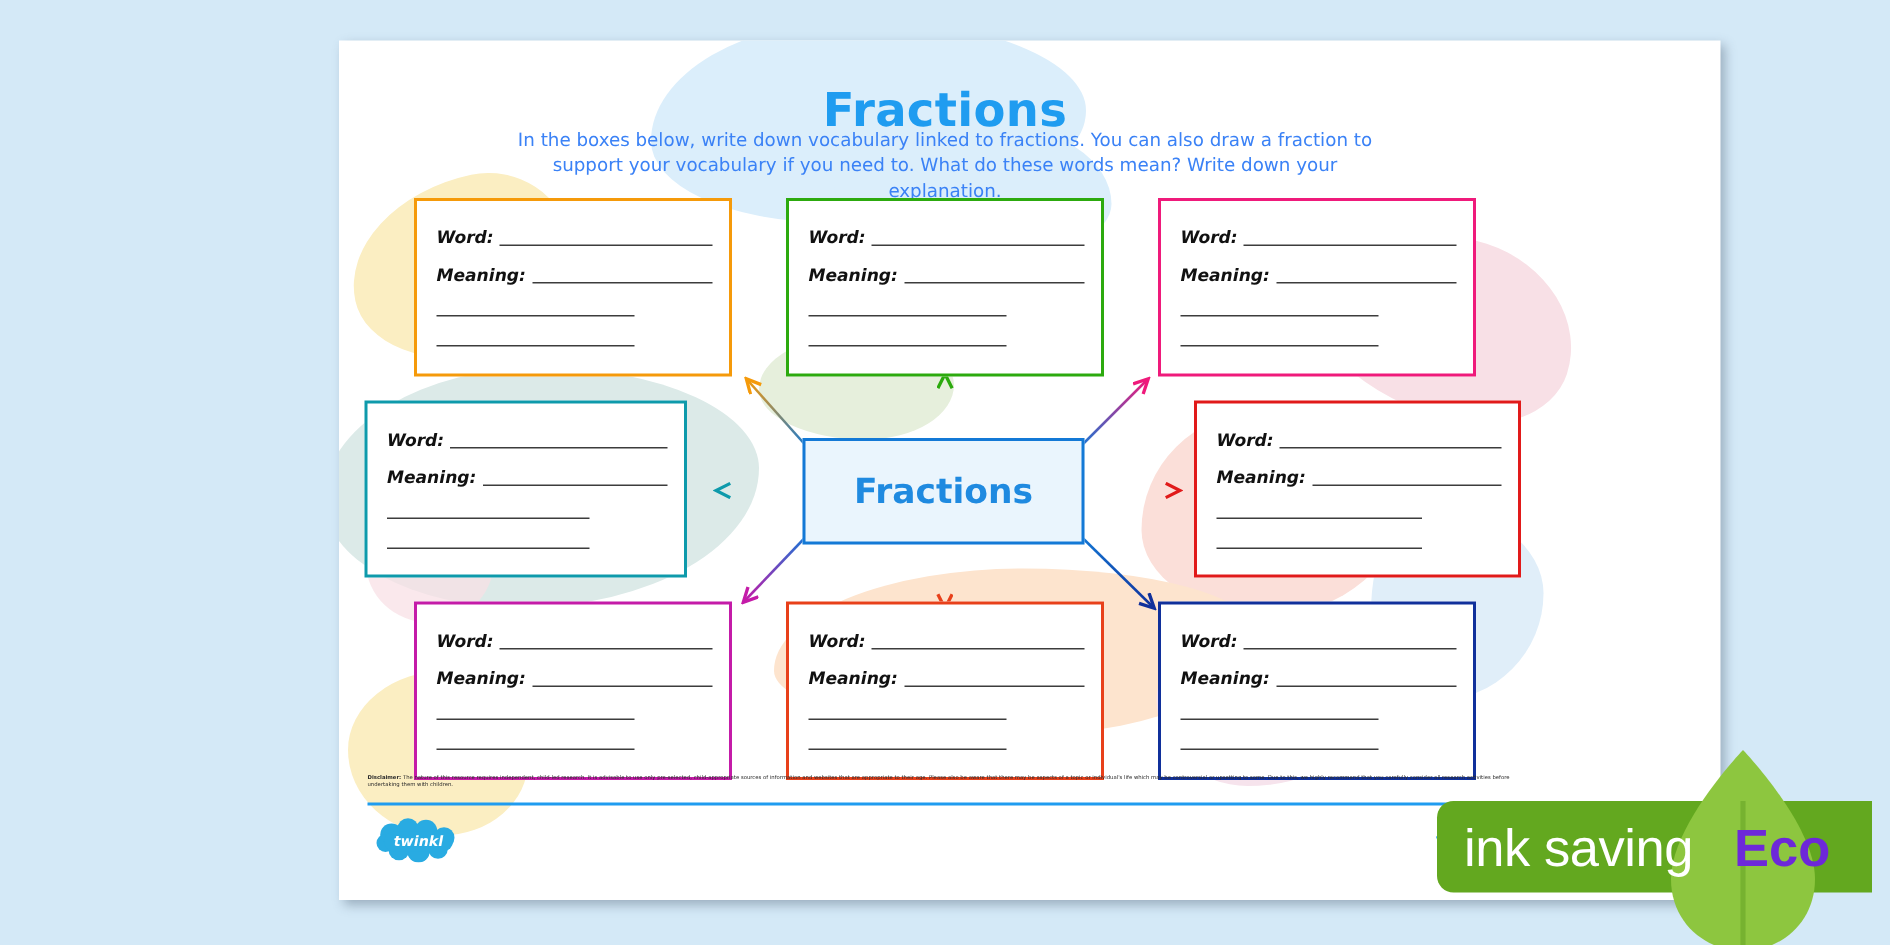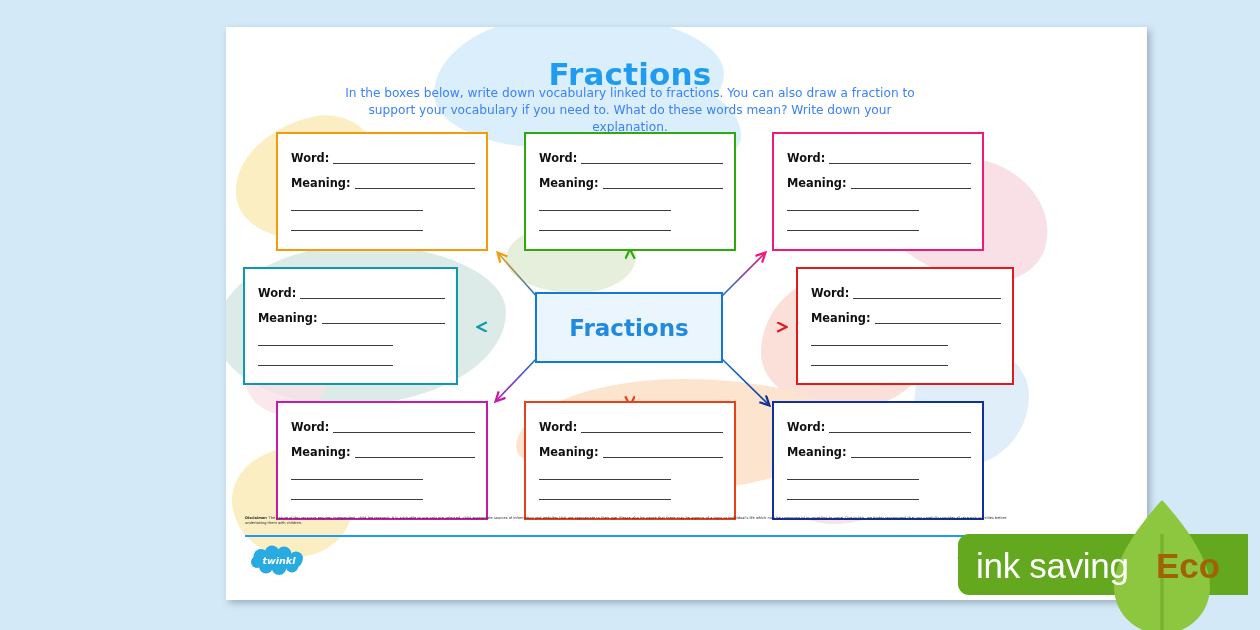--- a/index.html
+++ b/index.html
@@ -135,20 +135,21 @@
   }
   .box-inner {
     position: absolute;
     left: 13px; right: 11px; top: 11px;
   }
   .field-row {
     display: flex;
     align-items: flex-end;
     margin-bottom: 4px;
     height: 21px;
+    font-style: italic;
   }
   .field-label {
     font-family: "DejaVu Sans", sans-serif;
     font-size: 11.4px;
     font-weight: bold;
     color: #111111;
     white-space: nowrap;
     line-height: 15px;
   }
   .field-rule {
@@ -223,21 +224,21 @@
     position: absolute;
     left: 150px; top: -30px;
     width: 108px; height: 142px;
   }
   #eco-eco-label {
     position: absolute;
     left: 198px; top: 18px;
     font-family: "Liberation Sans", sans-serif;
     font-size: 35px;
     font-weight: bold;
-    color: #a16207;
+    color: #6d28d9;
   }
 </style>
 </head>
 <body>
 
 <div id="worksheet-page">
 
   <div class="blob" id="blob-yellow-tl"></div>
   <div class="blob" id="blob-blue-top"></div>
   <div class="blob" id="blob-blue-top2"></div>

